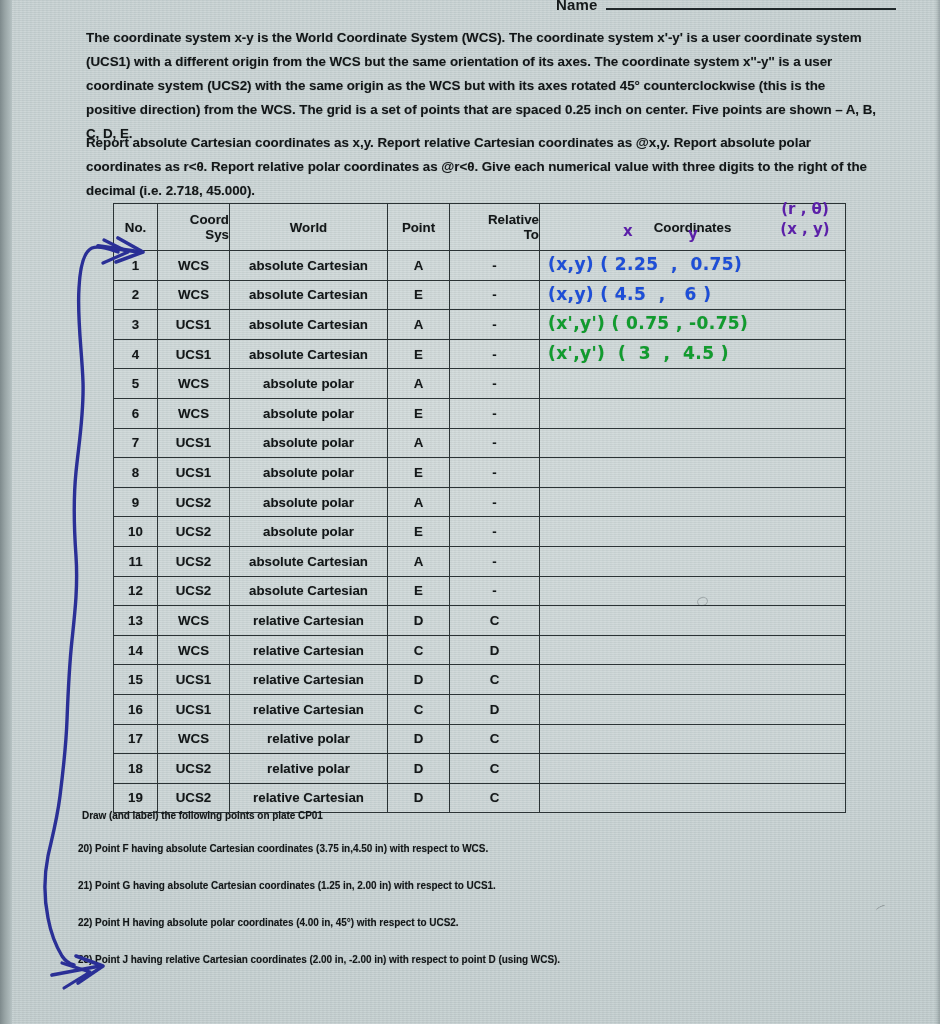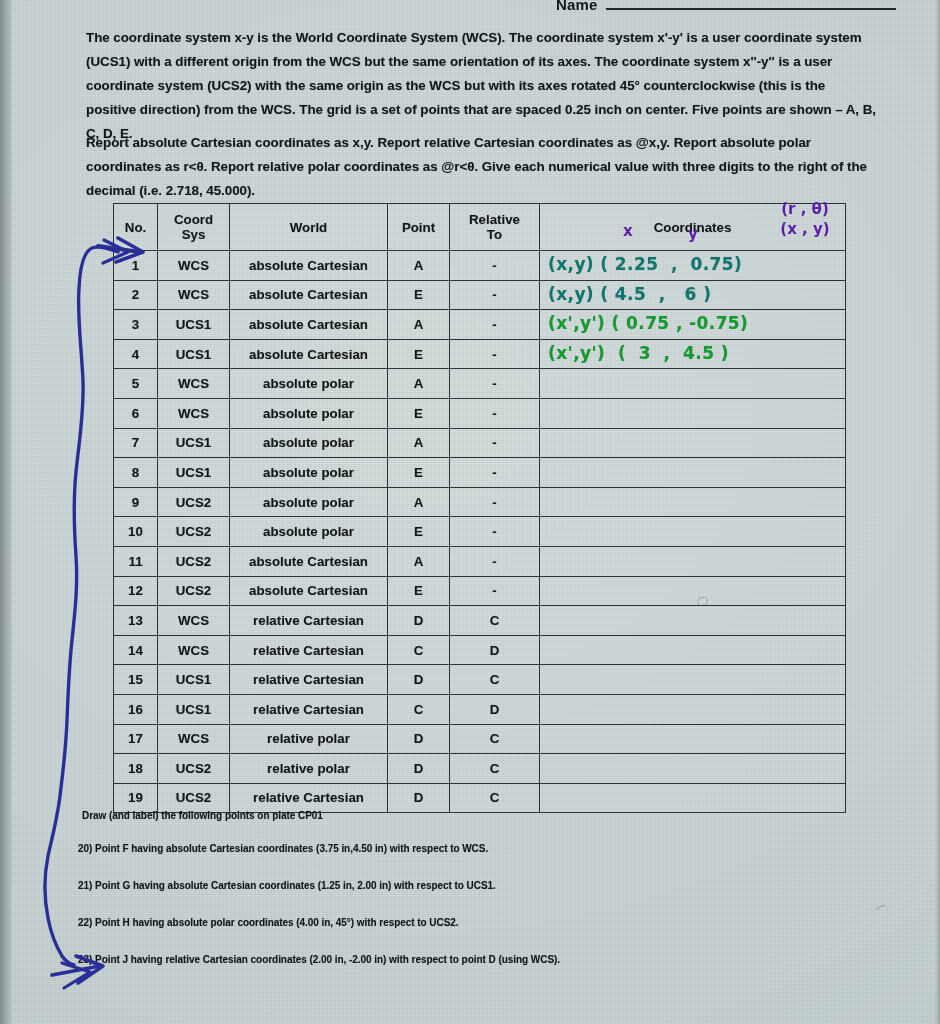--- a/index.html
+++ b/index.html
@@ -112,30 +112,30 @@
     text-shadow: 0 0 1px rgba(20,25,27,0.25);
   }
   thead th { height: 46px; vertical-align: middle; }
   .c-no     { width: 44px; }
   .c-sys    { width: 72px; }
   .c-type   { width: 158px; }
   .c-point  { width: 62px; }
   .c-rel    { width: 90px; }
   .c-coord  { width: 306px; }
 
-  .hdr-2line { line-height: 15.5px; }
+  .hdr-2line { line-height: 15.5px; text-align: right; }
   td.cell-coord { position: relative; }
 
   
   .hand {
     font-family: "DejaVu Sans", sans-serif;
     font-weight: bold;
     letter-spacing: 0.4px;
   }
-  .hw-purple { color: #0f766e; }
+  .hw-purple { color: #1d4ed8; }
   .hw-green  { color: #119c2e; }
 
   
   .answer {
     position: absolute;
     left: 8px;
     top: 50%;
     transform: translateY(-52%);
     font-size: 17px;
     white-space: pre;

